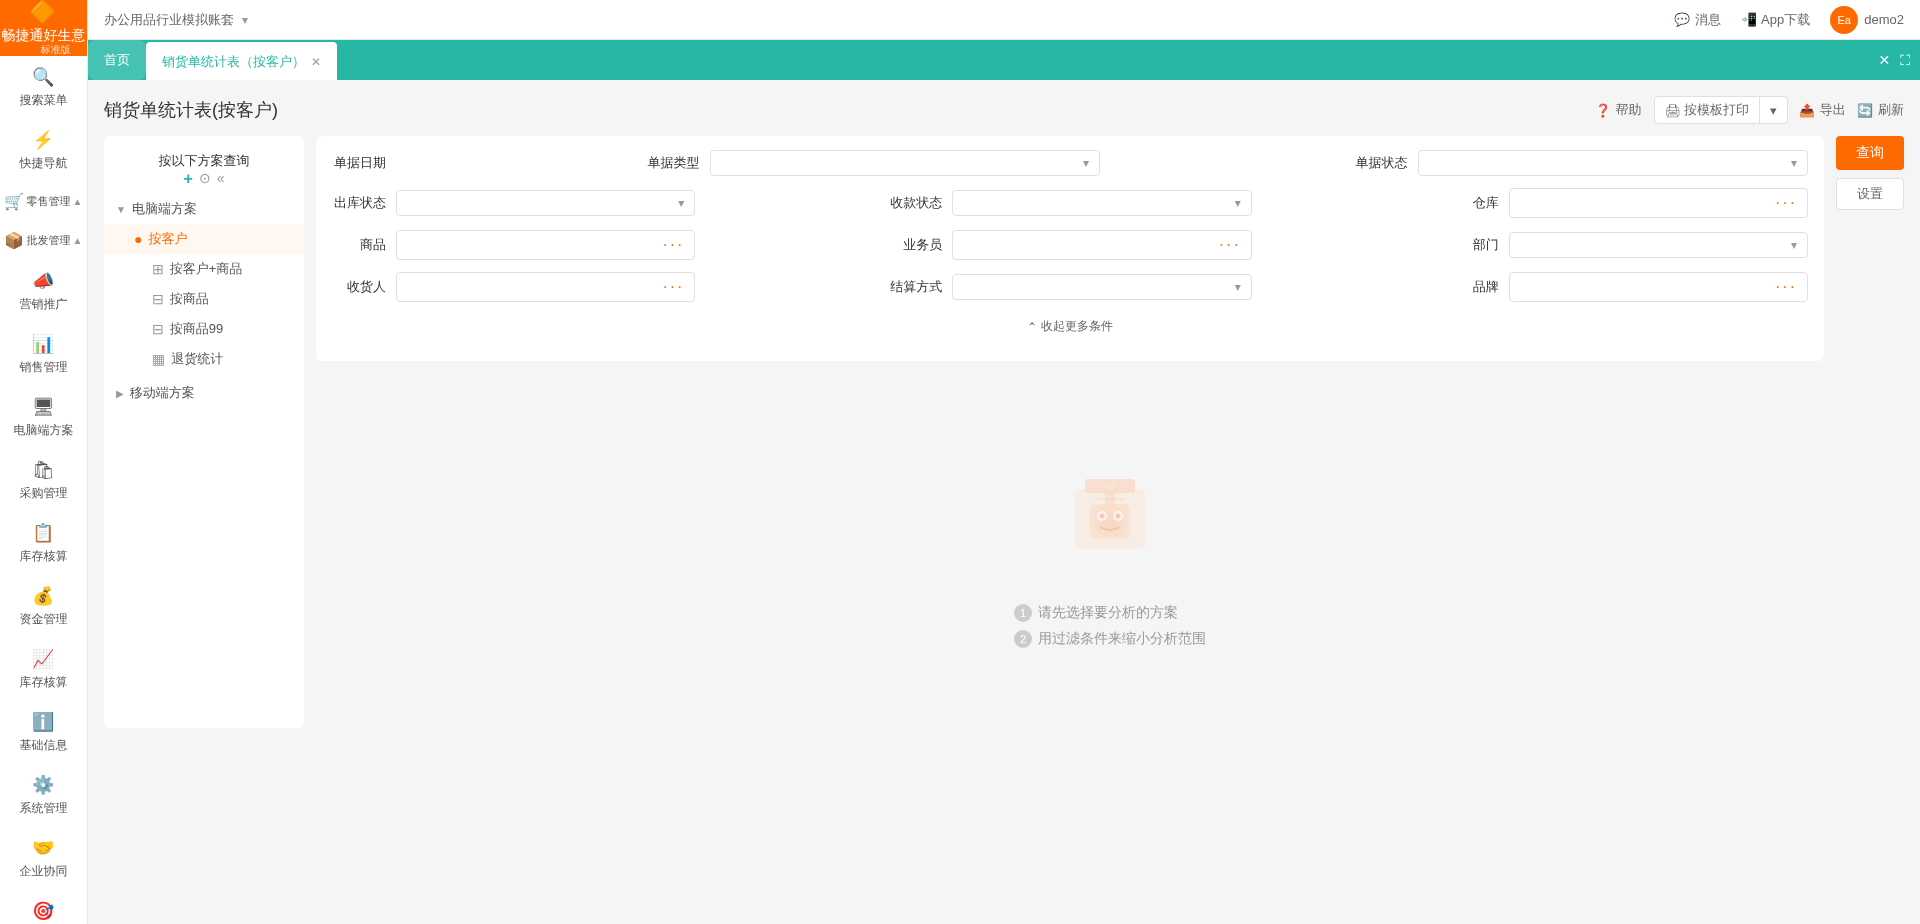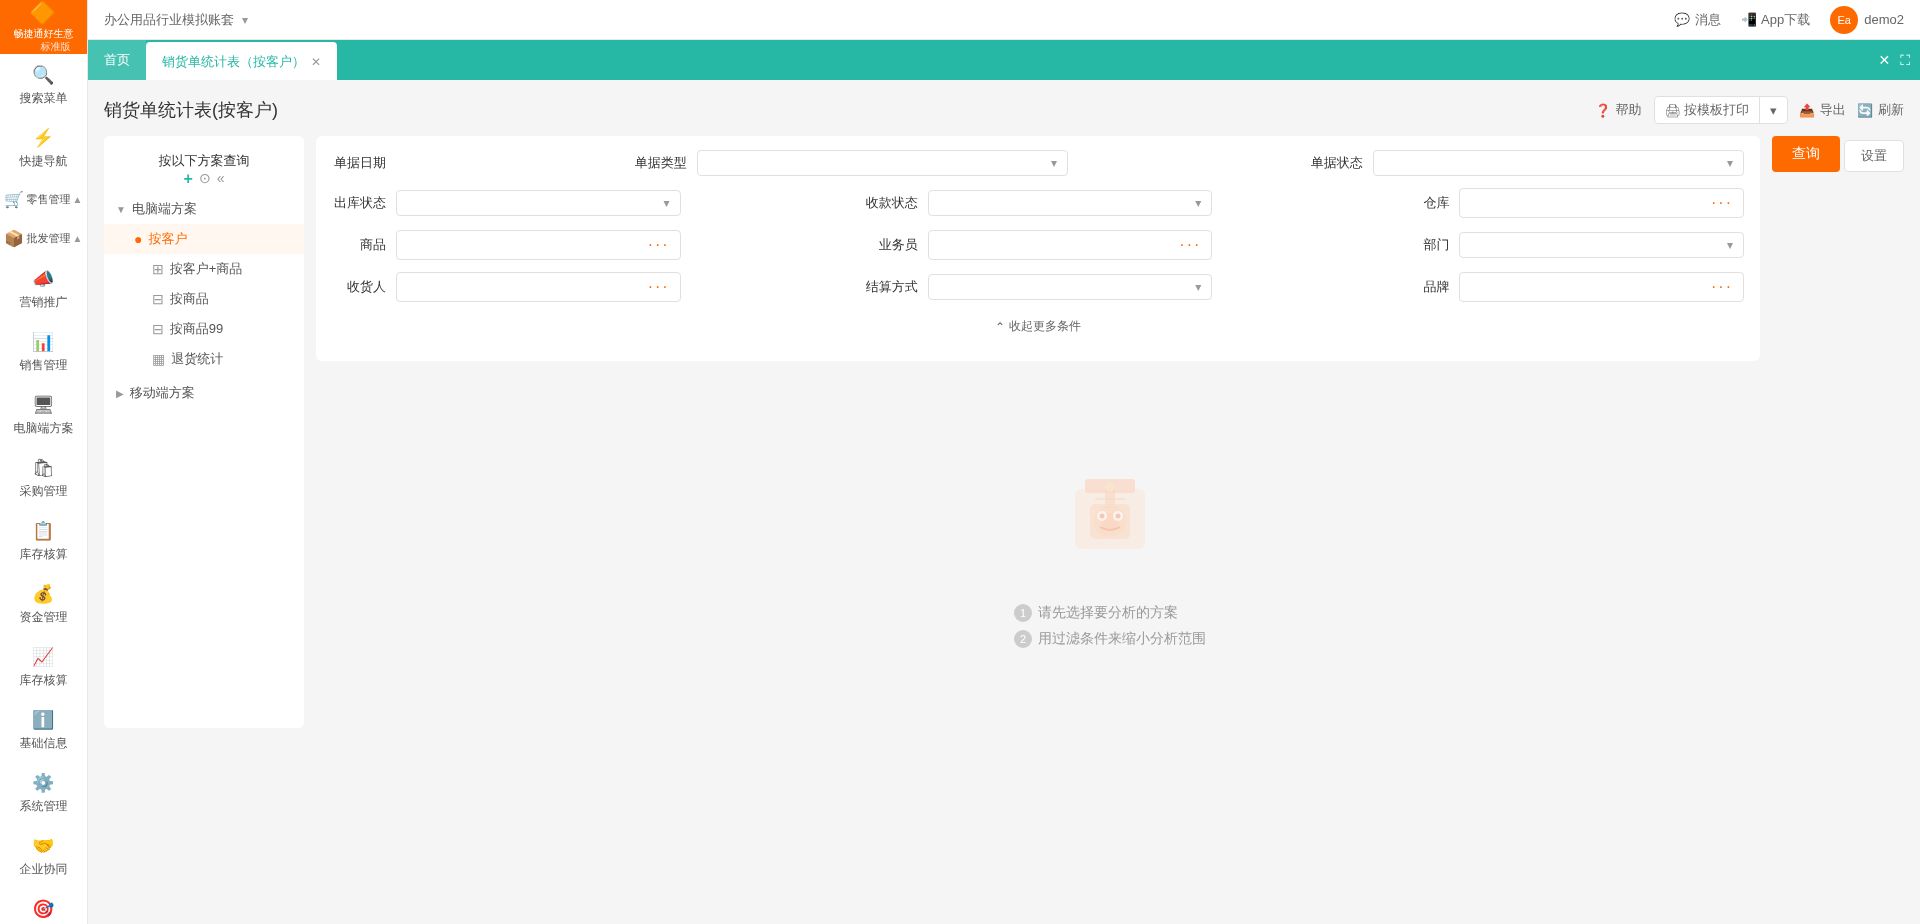--- a/index.html
+++ b/index.html
@@ -18,21 +18,21 @@
     
     .top-header { height: 40px; background: #fff; border-bottom: 1px solid #e8e8e8; display: flex; align-items: center; justify-content: space-between; padding: 0 16px; }
     .top-header-left { display: flex; align-items: center; gap: 8px; color: #666; font-size: 13px; }
     .top-header-left .dropdown-arrow { color: #999; font-size: 12px; }
     .top-header-right { display: flex; align-items: center; gap: 20px; color: #666; font-size: 13px; }
     .top-header-right .header-btn { display: flex; align-items: center; gap: 4px; cursor: pointer; }
     .user-avatar { width: 28px; height: 28px; border-radius: 50%; background: #ff6a00; display: flex; align-items: center; justify-content: center; color: #fff; font-size: 11px; }
 
     
     .tab-bar { height: 40px; background: #26b8a5; display: flex; align-items: center; padding: 0 0; }
-    .tab-item { height: 40px; padding: 0 16px; display: flex; align-items: center; gap: 6px; cursor: pointer; color: rgba(255,255,255,0.85); font-size: 13px; }
+    .tab-item { height: 40px; padding: 0 16px; display: flex; align-items: center; gap: 6px; cursor: pointer; color: rgba(255,255,255,0.85); font-size: 13px; border-radius: 8px; }
     .tab-item.home { background: rgba(255,255,255,0.15); color: #fff; }
     .tab-item.active { background: #fff; color: #26b8a5; border-radius: 4px 4px 0 0; margin-top: 4px; }
     .tab-item .tab-close { font-size: 12px; color: #999; cursor: pointer; }
     .tab-bar-end { display: flex; align-items: center; margin-left: auto; padding-right: 10px; gap: 10px; color: #fff; }
     .tab-bar-end span { cursor: pointer; font-size: 16px; }
 
     
     .page-content { flex: 1; background: #f5f5f5; overflow-y: auto; padding: 16px; }
 
     
@@ -77,33 +77,33 @@
     
     .empty-state { display: flex; flex-direction: column; align-items: center; justify-content: center; padding: 80px 0; flex: 1; }
     .empty-icon { font-size: 80px; margin-bottom: 16px; opacity: 0.4; color: #ff9966; }
     .empty-tips { display: flex; flex-direction: column; gap: 8px; color: #999; font-size: 14px; }
     .empty-tips .tip { display: flex; align-items: flex-start; gap: 6px; }
     .tip-num { width: 18px; height: 18px; border-radius: 50%; background: #ccc; color: #fff; font-size: 11px; display: flex; align-items: center; justify-content: center; flex-shrink: 0; }
 
     
     .query-btn { background: #ff6a00; color: #fff; border: none; border-radius: 4px; padding: 8px 20px; font-size: 14px; cursor: pointer; }
     .settings-btn { background: #fff; color: #666; border: 1px solid #e0e0e0; border-radius: 4px; padding: 6px 16px; font-size: 13px; cursor: pointer; margin-top: 4px; display: block; }
-    .btn-group-right { display: flex; flex-direction: row; align-items: stretch; gap: 4px; }
+    .btn-group-right { display: flex; flex-direction: column; align-items: stretch; gap: 4px; }
 
     .filter-box { background: #fff; border-radius: 6px; padding: 14px 16px; }
 
     .row-with-btn { display: flex; gap: 12px; align-items: flex-start; }
   </style>
 </head>
 <body>
 
 <div class="sidebar">
   <div class="sidebar-logo">
     <div class="logo-icon">🔶</div>
-    <div style="font-size:10px;text-align:center;line-height:1.2;">畅捷通好生意</div>
+    <div style="font-size:14px;text-align:center;line-height:1.2;">畅捷通好生意</div>
     <div style="font-size:10px;color:rgba(255,255,255,0.8);margin-left:24px;">标准版</div>
   </div>
   <div class="sidebar-item">
     <div class="s-icon">🔍</div>
     <div>搜索菜单</div>
   </div>
   <div class="sidebar-item">
     <div class="s-icon">⚡</div>
     <div>快捷导航</div>
   </div>

